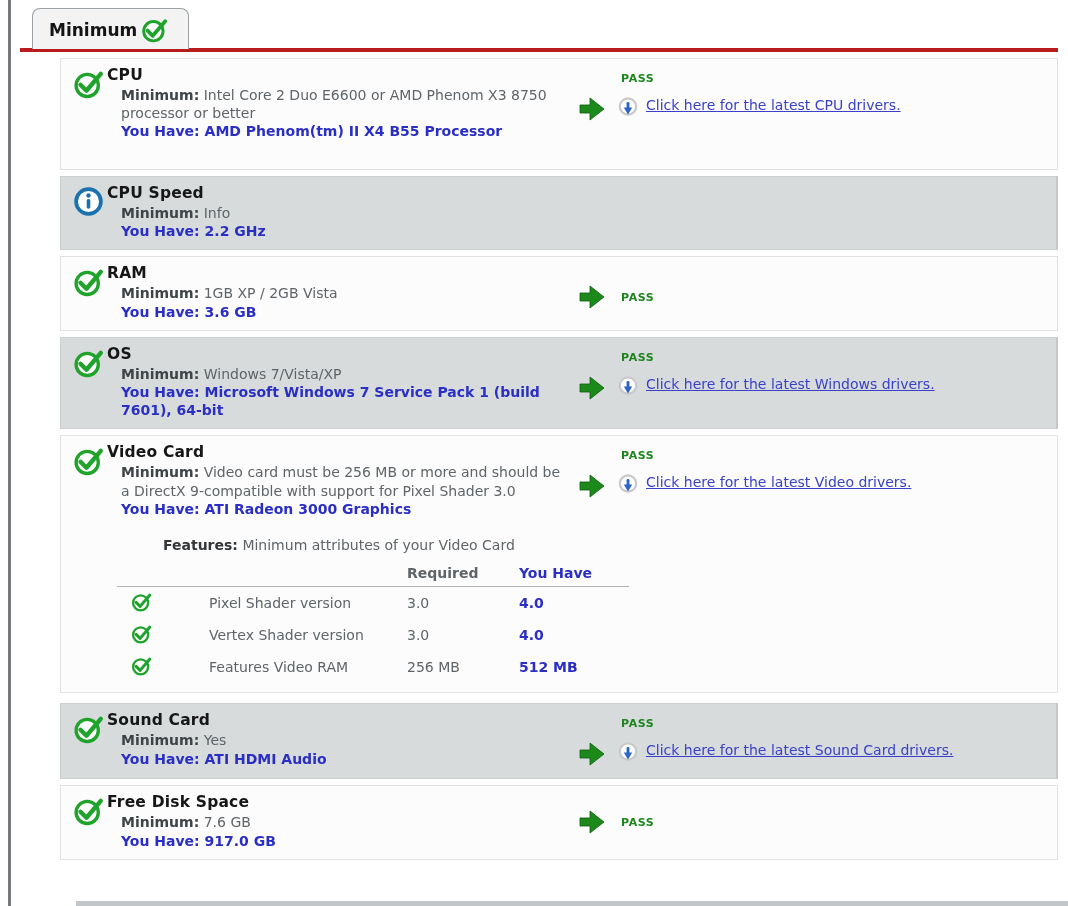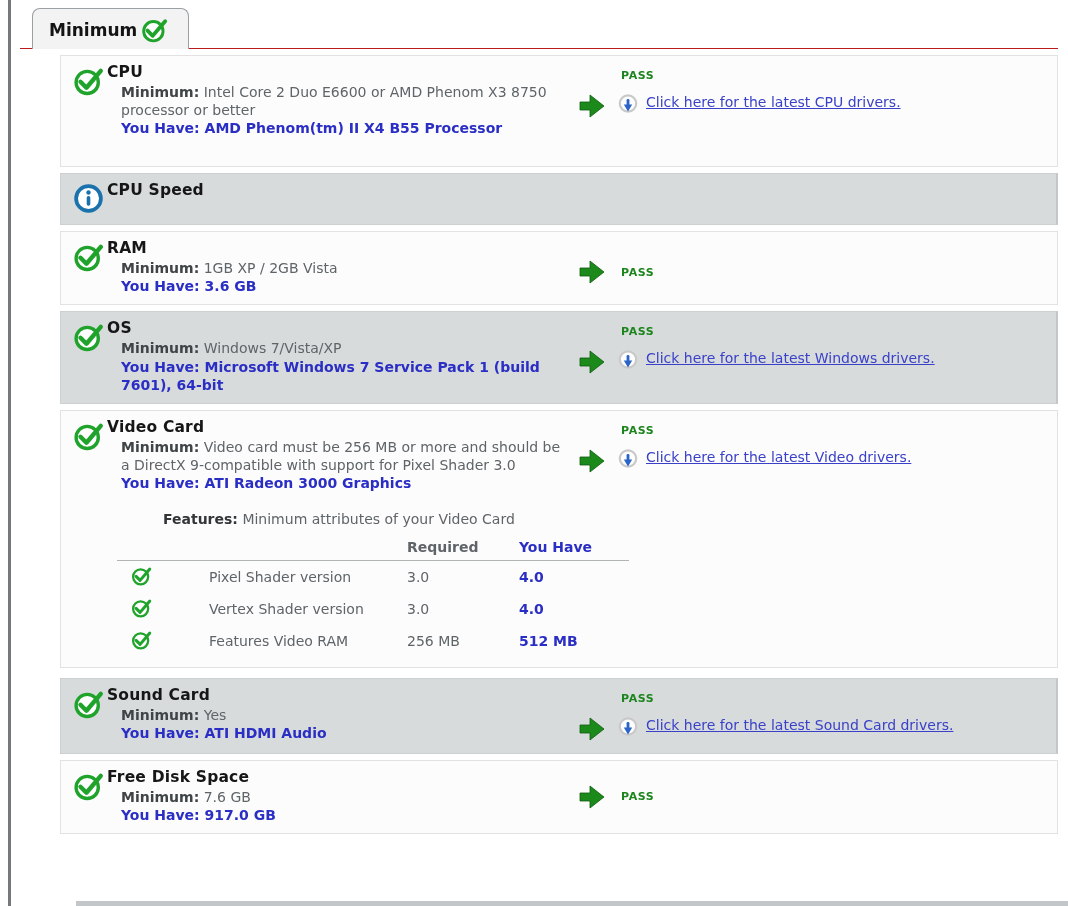--- a/index.html
+++ b/index.html
@@ -21,21 +21,21 @@
     margin-left: 12px; margin-bottom: -1px;
     padding: 7px 20px 6px 16px;
     background: #f3f3f3;
     border: 1px solid #9aa0a3; border-bottom: none;
     border-radius: 8px 8px 0 0;
     position: relative; z-index: 2;
     font-weight: bold; font-size: 17px; color: #141414;
     cursor: pointer;
   }
 
-  .panel { border-top: 1px solid #b91c1c; padding-top: 6px; position: relative; z-index: 1; padding-left: 40px; }
+  .panel { border-top: 4px solid #b91c1c; padding-top: 6px; position: relative; z-index: 1; padding-left: 40px; }
 
   
   .row { display: flex; margin-bottom: 6px; padding: 7px 8px 9px 12px; }
   .row.white { background: #fcfcfc; border: 1px solid #e2e2e2; }
   .row.gray  { background: #d7dbdc; border: 1px solid #ccd0d1; border-right: 2px solid #c3c7c9; }
   .r-cpu  { min-height: 112px; }
   .r-cpuspeed { min-height: 52px; }
   .r-ram  { min-height: 60px; }
   .r-os   { min-height: 76px; }
   .r-video{ min-height: 258px; }
@@ -154,20 +154,24 @@
     </div>
 
     <div class="row gray r-cpuspeed">
       <div class="row-icon icon">
         <svg width="31" height="31" viewBox="0 0 24 24">
             <use href="#ic-info"></use>
           </svg>
       </div>
       <div class="row-main">
         <div class="row-title">CPU Speed</div>
+        <div class="row-body">
+          <div class="min-line"><span class="min-label">Minimum:</span> <span>Info</span></div>
+          <div class="have-line"><span>You Have:</span> <span>2.2 GHz</span></div>
+        </div>
       </div>
       <div class="row-right"></div>
     </div>
 
     <div class="row white r-ram">
       <div class="row-icon icon">
         <svg width="31" height="31" viewBox="0 0 24 24">
             <use href="#ic-check"></use>
           </svg>
       </div>

